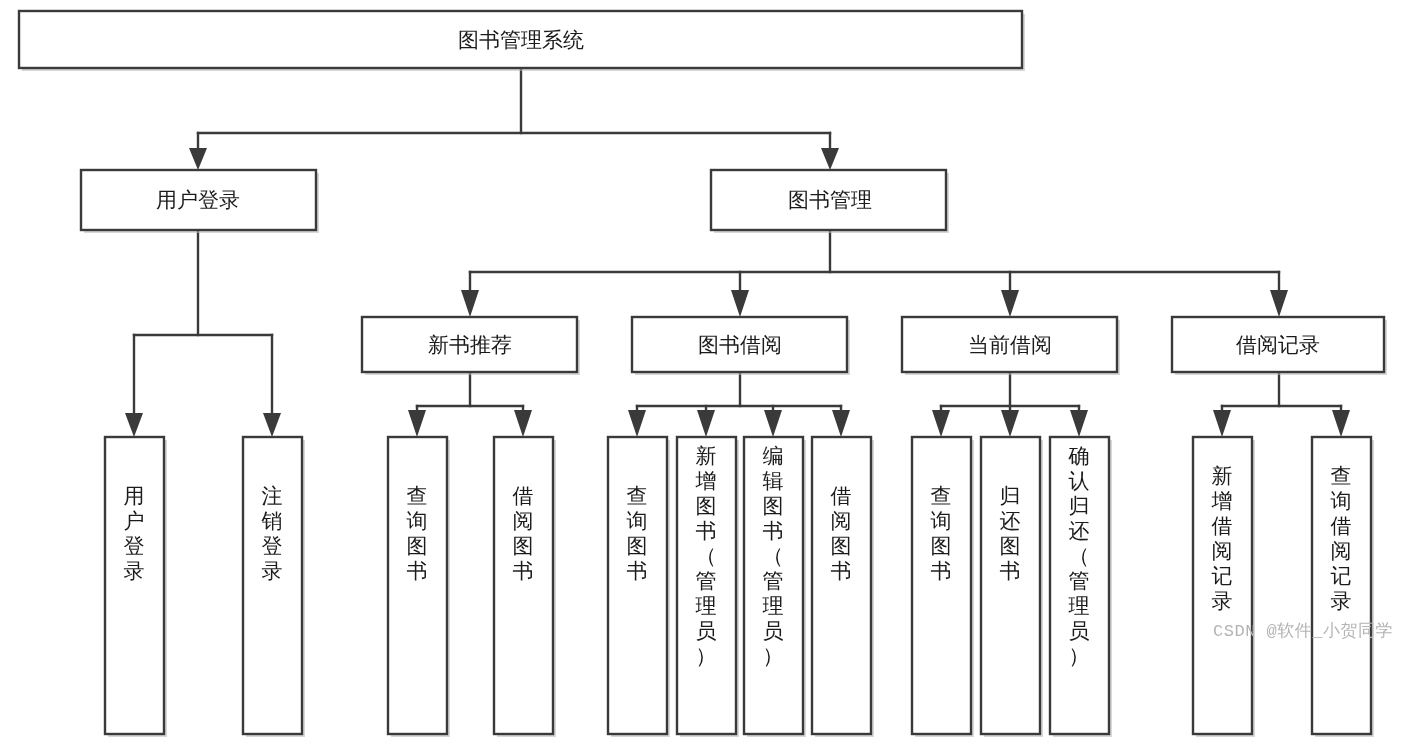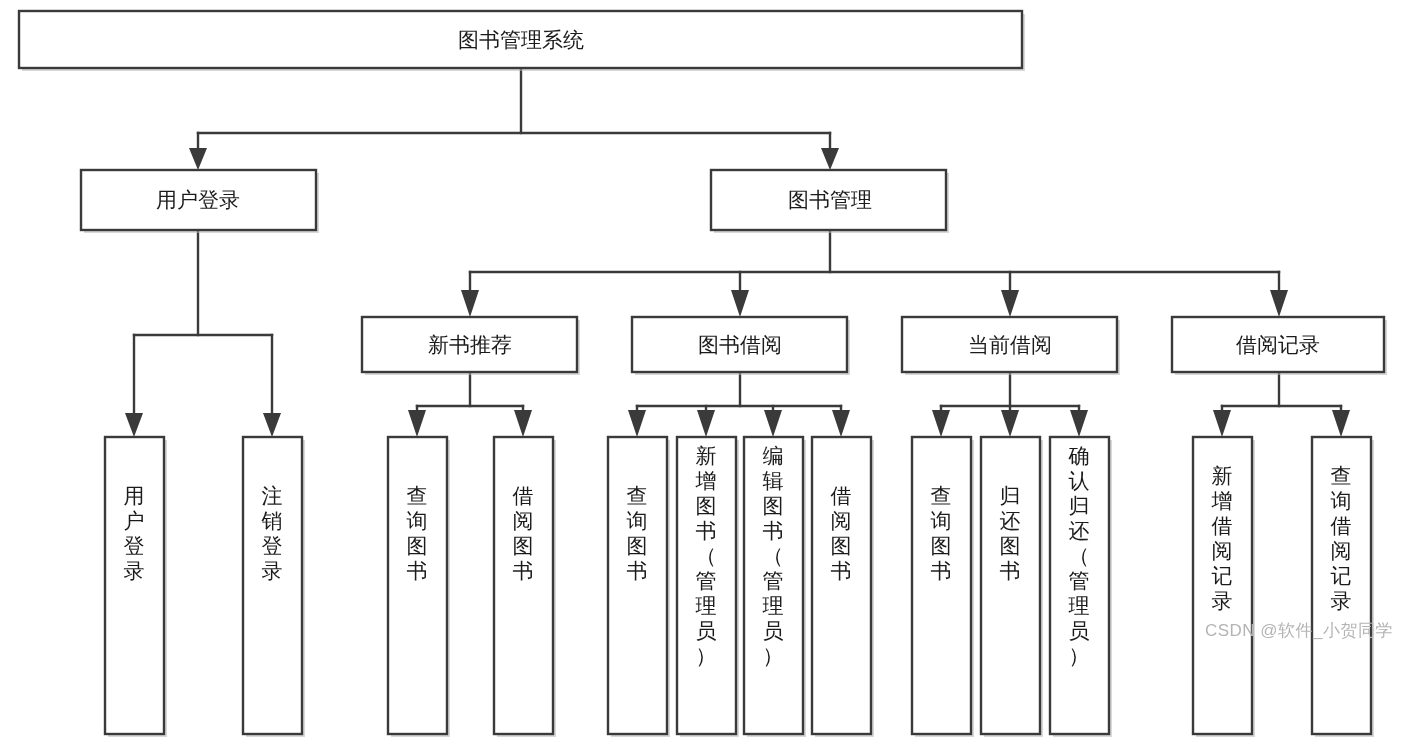--- a/index.html
+++ b/index.html
@@ -55,21 +55,21 @@
   .node-label-v {
     font-family: "Liberation Sans", "DejaVu Sans", sans-serif;
     font-size: 21px;
     fill: #1b1b1b;
     text-anchor: middle;
   }
   .watermark {
     position: absolute;
     right: 12px;
     bottom: 6px;
-    font-family: Liberation Sans, sans-serif;
+    font-family: Liberation Mono, monospace;
     font-size: 17px;
     color: #b4b4b4;
     letter-spacing: 0.5px;
     white-space: nowrap;
     user-select: none;
   }
 </style>
 </head>
 <body>
 

